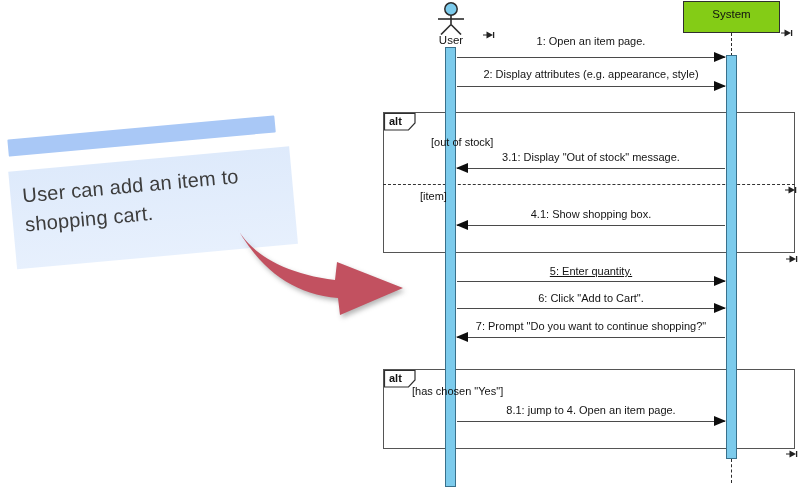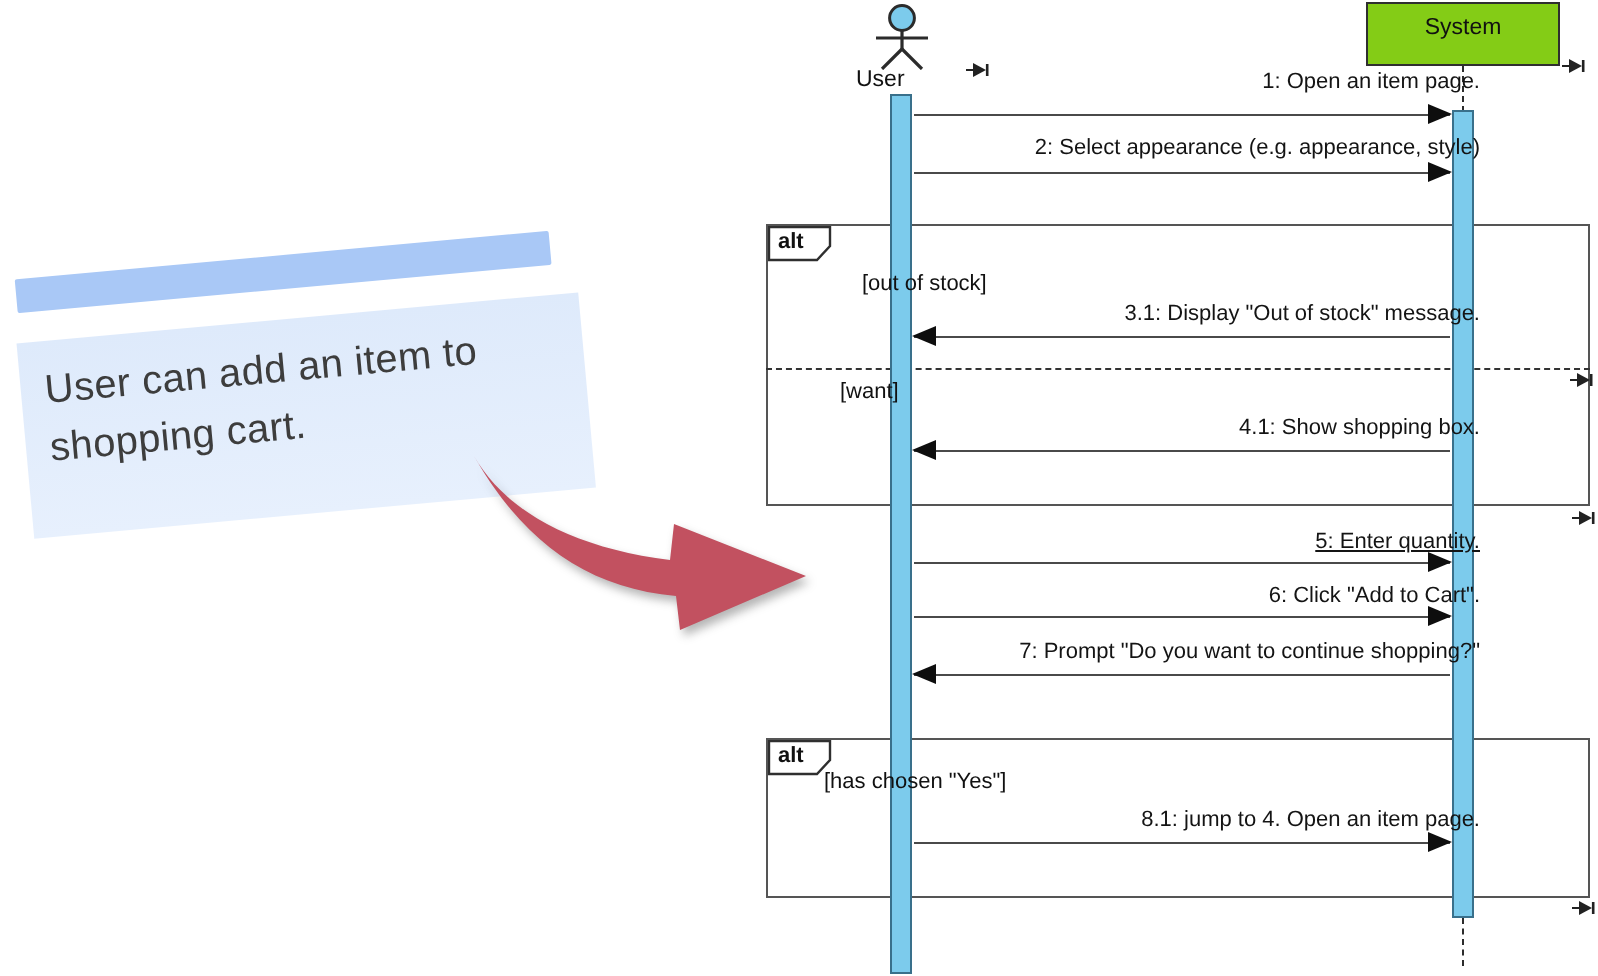--- a/index.html
+++ b/index.html
@@ -15,26 +15,26 @@
   .objbox{background:#84cc16; border:1.5px solid #2f2f2f; box-sizing:border-box; text-align:center;
           font-size:11.5px; color:#111; padding-top:6px;}
 
   
   .fragment{border:1.2px solid #555; box-sizing:border-box; background:transparent;}
   .frag-divider{border-top:1.5px dashed #333; height:0;}
   .frag-op{font-size:11px; font-weight:bold; color:#111;}
   .guard{font-size:11px; color:#111; white-space:nowrap;}
 
   
-  .msg-label{left:456px; width:270px; text-align:right; font-size:11px; color:#141414; white-space:nowrap;margin-left:14px;}
+  .msg-label{left:456px; width:270px; text-align:center; font-size:11px; color:#141414; white-space:nowrap;}
   .msg-line{left:457px; width:268px; height:0; border-top:1.5px solid #4a4a4a;}
   .ah-r{width:0;height:0;border-top:5px solid transparent;border-bottom:5px solid transparent;border-left:12px solid #0e0e0e;}
   .ah-l{width:0;height:0;border-top:5px solid transparent;border-bottom:5px solid transparent;border-right:12px solid #0e0e0e;}
 
-  .actor-label{font-size:11.5px;color:#111;text-align:left;}
+  .actor-label{font-size:11.5px;color:#111;text-align:center;}
 
   
   .note-group{left:3px; top:114px; width:292px; height:166px; transform:rotate(-5.2deg); transform-origin:top left;}
   .note-bar{left:2px; top:26px; width:268px; height:17px; background:#A9C8F6; border-radius:1px;}
   .note-body{left:0; top:58px; width:282px; height:98px;
              background:linear-gradient(180deg,#DEEAFB 0%, #E7F0FD 100%);
              box-sizing:border-box; padding:11px 12px;}
   .note-text{font-size:20px; color:#3d3d3d; line-height:1.45; letter-spacing:.2px;}
 
   .red-arrow{filter:drop-shadow(2px 3px 2.5px rgba(90,90,90,.45));}
@@ -72,31 +72,31 @@
   <div class="abs activation" style="left:445px;top:47px;width:11px;height:440px;"></div>
 
   <div class="abs objbox" style="left:683px;top:1px;width:97px;height:32px;">
     <span>System</span>
   </div>
   <div class="abs dashline" style="left:731px;top:33px;height:23px;"></div>
   <div class="abs activation" style="left:726px;top:55px;width:11px;height:404px;"></div>
   <div class="abs dashline" style="left:731px;top:459px;height:24px;"></div>
 
   <div class="abs guard" style="left:407px;top:136px;padding-left:24px;">[out of stock]</div>
-  <div class="abs guard" style="left:420px;top:190px;">[want]</div>
+  <div class="abs guard" style="left:420px;top:190px;">[item]</div>
   <div class="abs guard" style="left:412px;top:385px;">[has chosen "Yes"]</div>
 
   <div>
     <div class="abs msg-label" style="top:35px;">1: Open an item page.</div>
     <div class="abs msg-line" style="top:57px;"></div>
     <div class="abs ah-r" style="left:714px;top:52px;"></div>
   </div>
 
   <div>
-    <div class="abs msg-label" style="top:68px;">2: Select appearance (e.g. appearance, style)</div>
+    <div class="abs msg-label" style="top:68px;">2: Display attributes (e.g. appearance, style)</div>
     <div class="abs msg-line" style="top:86px;"></div>
     <div class="abs ah-r" style="left:714px;top:81px;"></div>
   </div>
 
   <div>
     <div class="abs msg-label" style="top:151px;">3.1: Display "Out of stock" message.</div>
     <div class="abs msg-line" style="top:168px;"></div>
     <div class="abs ah-l" style="left:456px;top:163px;"></div>
   </div>
 

